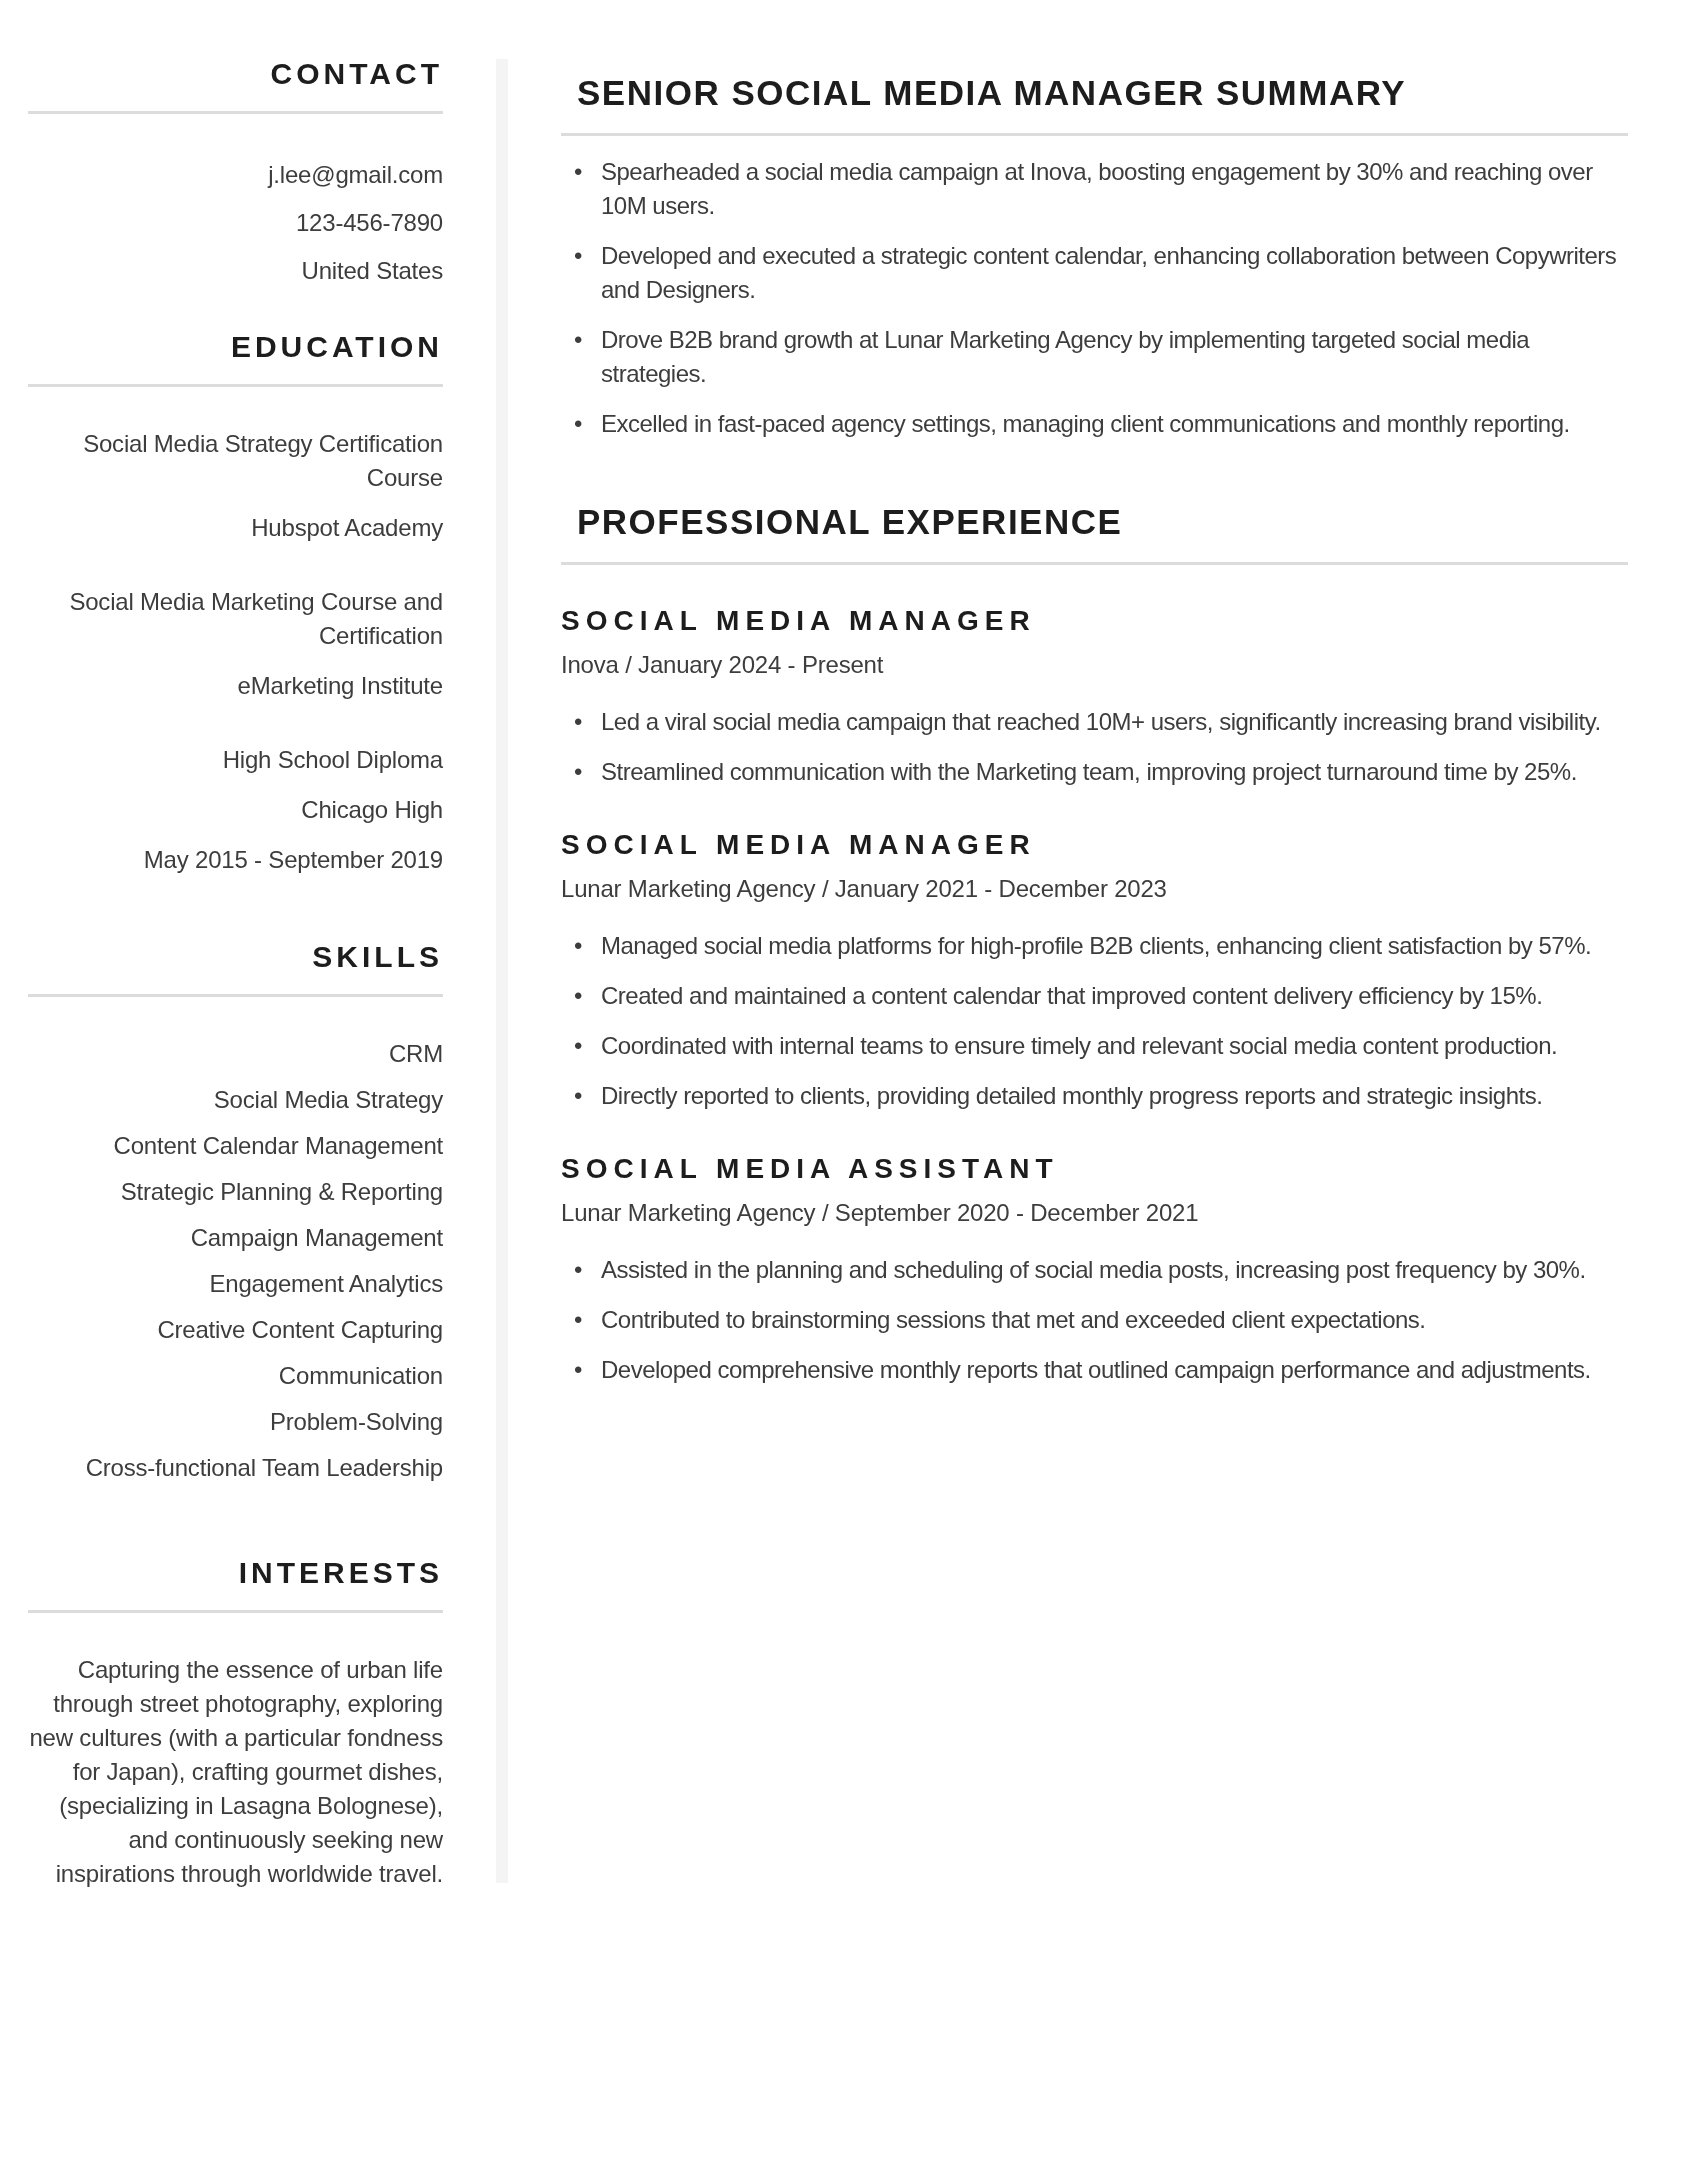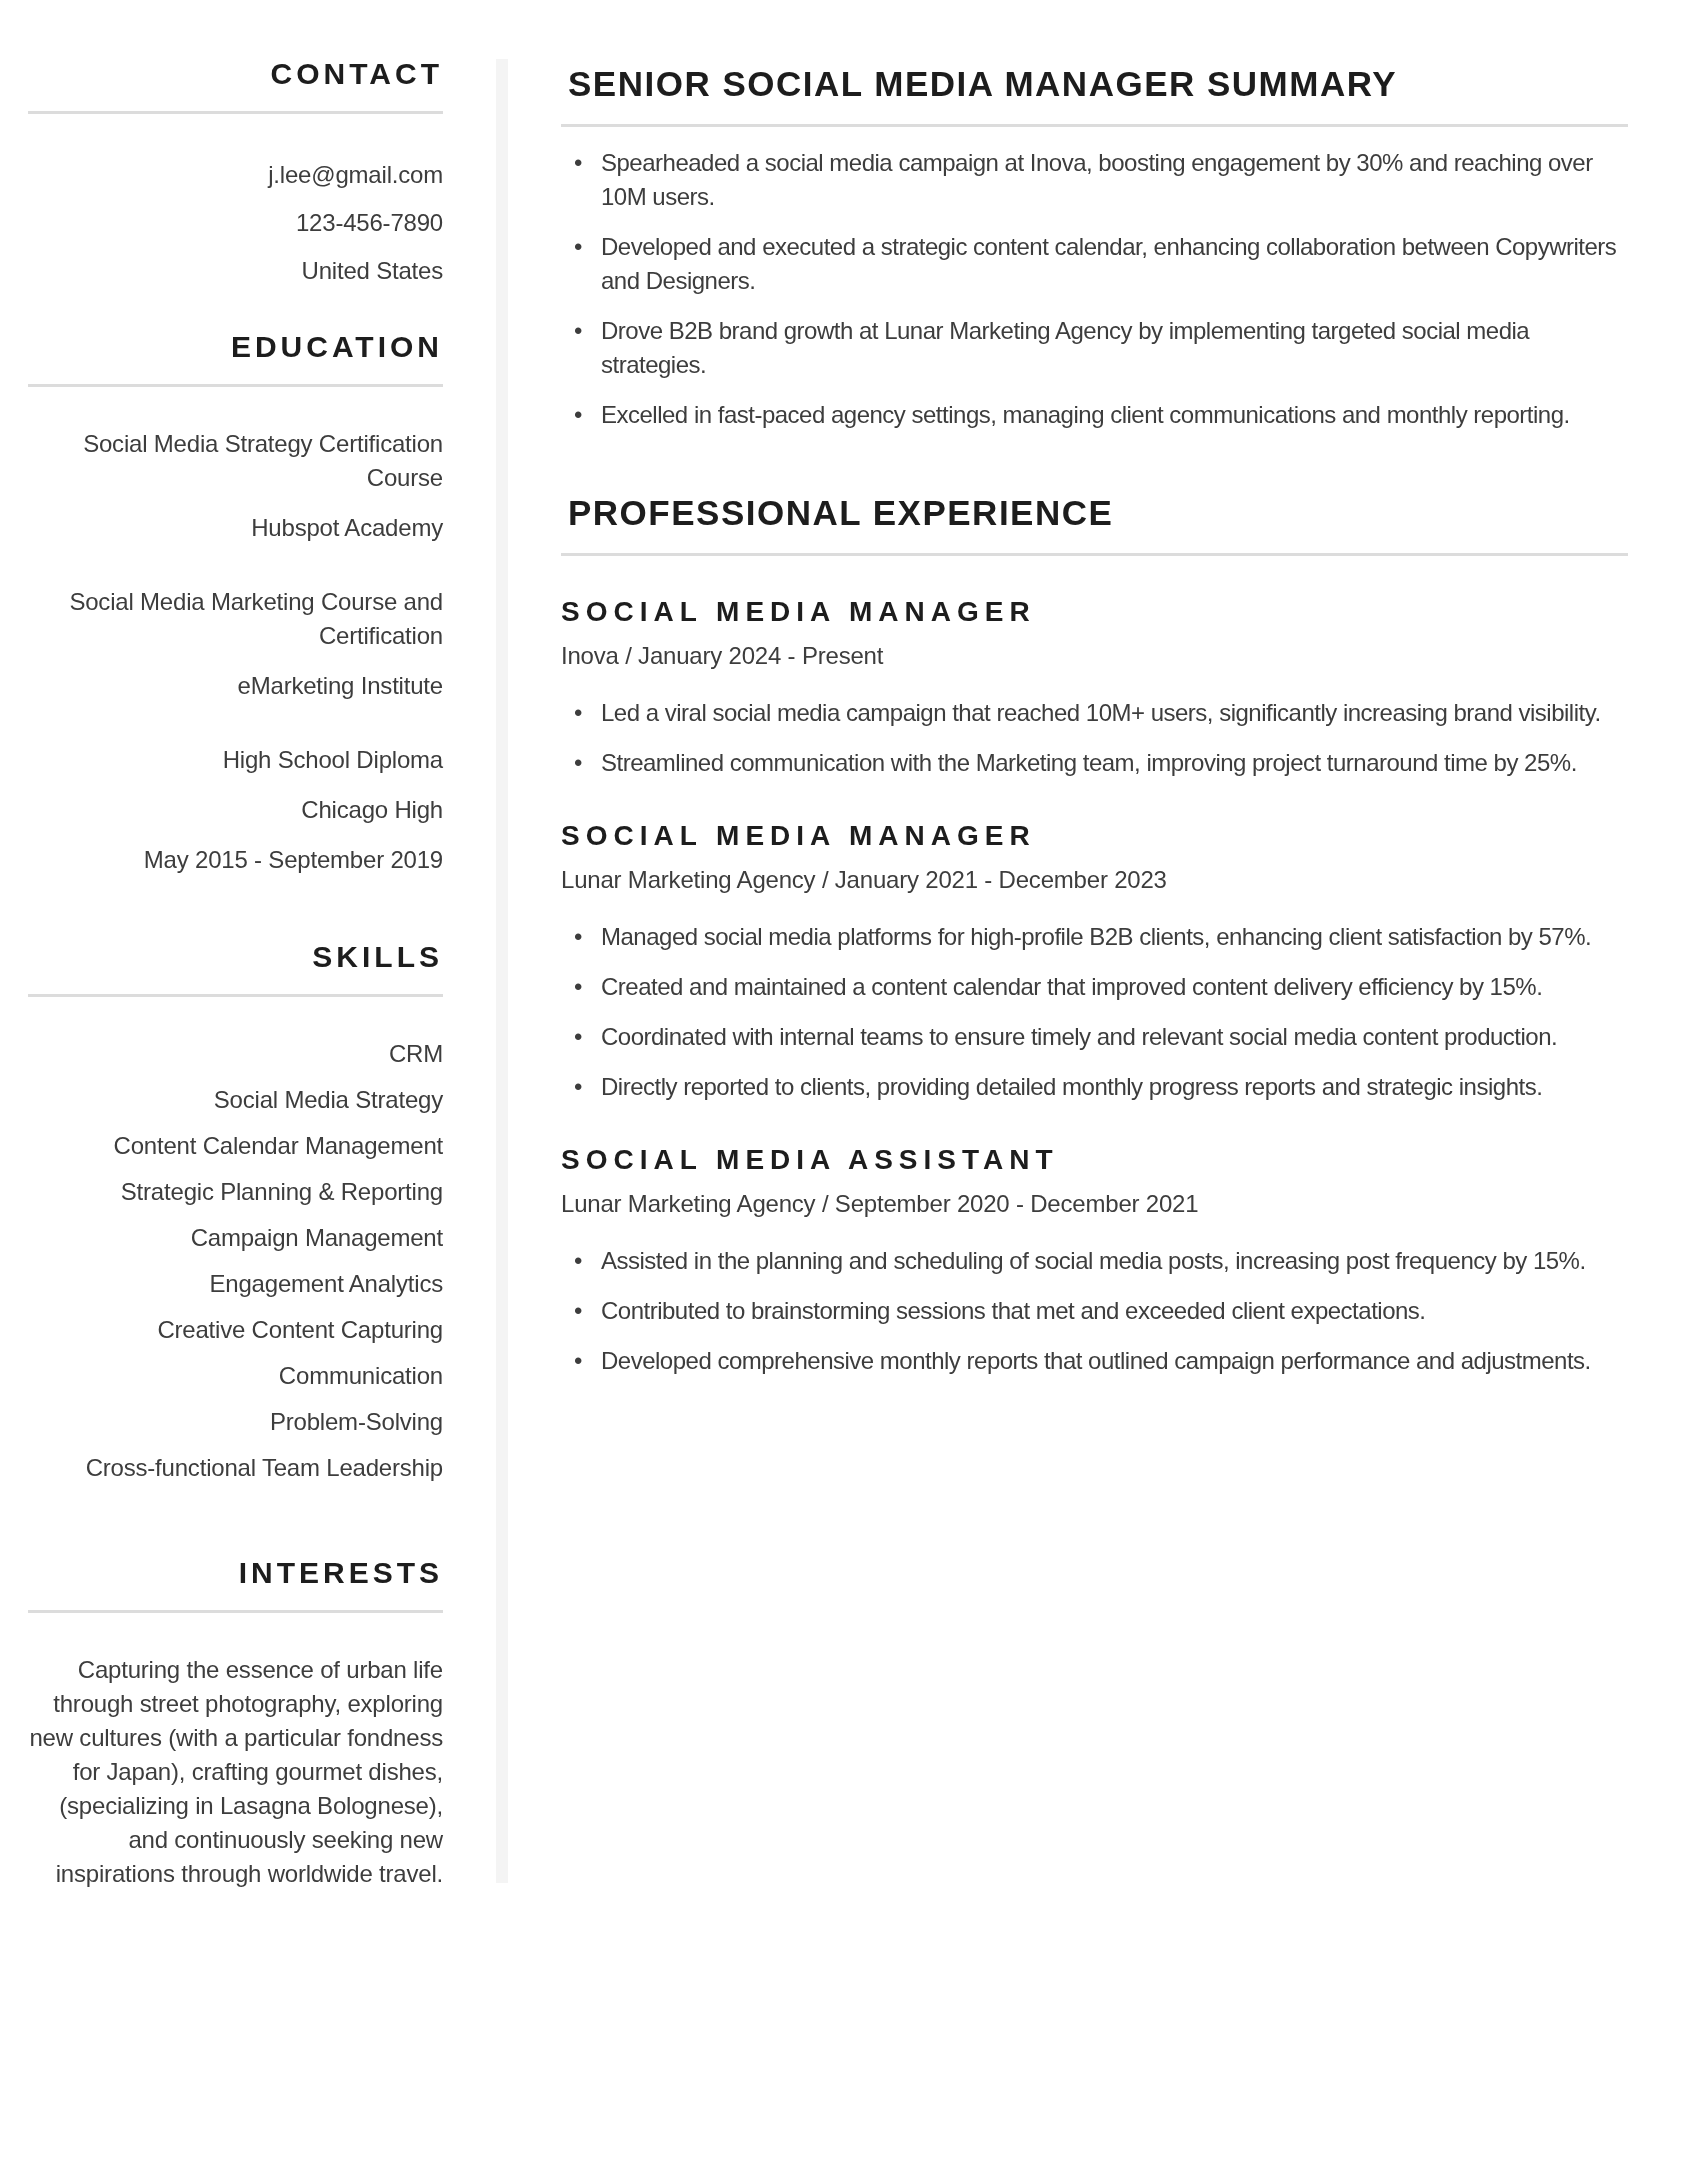--- a/index.html
+++ b/index.html
@@ -58,21 +58,21 @@
   .edu-school { margin-top: 16px; }
   .edu-dates { margin-top: 16px; }
 
   .skill-list { margin-top: 40px; }
   .skill-list .skill { margin-bottom: 12px; }
 
   .interests-text { margin-top: 40px; }
 
   
   .main-h {
-    margin: 7px; font-size: 35px; font-weight: 700;
+    margin: 16px; font-size: 35px; font-weight: 700;
     letter-spacing: 1.5px; color: var(--heading);
   }
   .main-rule { border-bottom: 3px solid var(--rule); margin-top: 20px; }
 
   ul.bullets { list-style: none; margin: 0; padding: 0; }
   ul.bullets li {
     position: relative; padding-left: 40px; margin-bottom: 16px;
     font-size: 24px; letter-spacing: -0.5px; line-height: 34px; color: var(--text);
   }
   ul.bullets li::before {
@@ -190,21 +190,21 @@
             <li>Created and maintained a content calendar that improved content delivery efficiency by 15%.</li>
             <li>Coordinated with internal teams to ensure timely and relevant social media content production.</li>
             <li>Directly reported to clients, providing detailed monthly progress reports and strategic insights.</li>
           </ul>
         </div>
 
         <div class="job">
           <h3 class="job-title">SOCIAL MEDIA ASSISTANT</h3>
           <div class="job-meta">Lunar Marketing Agency / September 2020 - December 2021</div>
           <ul class="bullets">
-            <li>Assisted in the planning and scheduling of social media posts, increasing post frequency by 15%.</li>
+            <li>Assisted in the planning and scheduling of social media posts, increasing post frequency by 30%.</li>
             <li>Contributed to brainstorming sessions that met and exceeded client expectations.</li>
             <li>Developed comprehensive monthly reports that outlined campaign performance and adjustments.</li>
           </ul>
         </div>
 
       </section>
 
     </main>
 
   </div>

